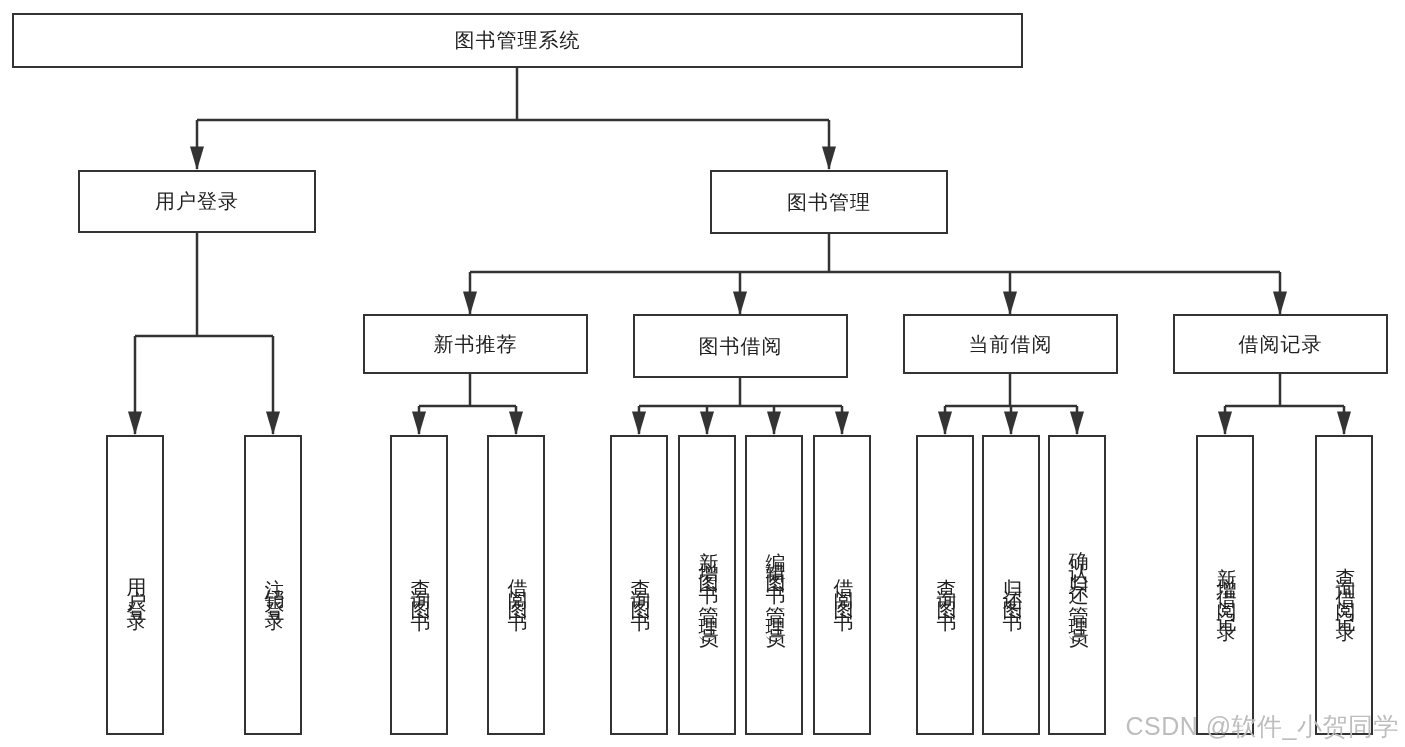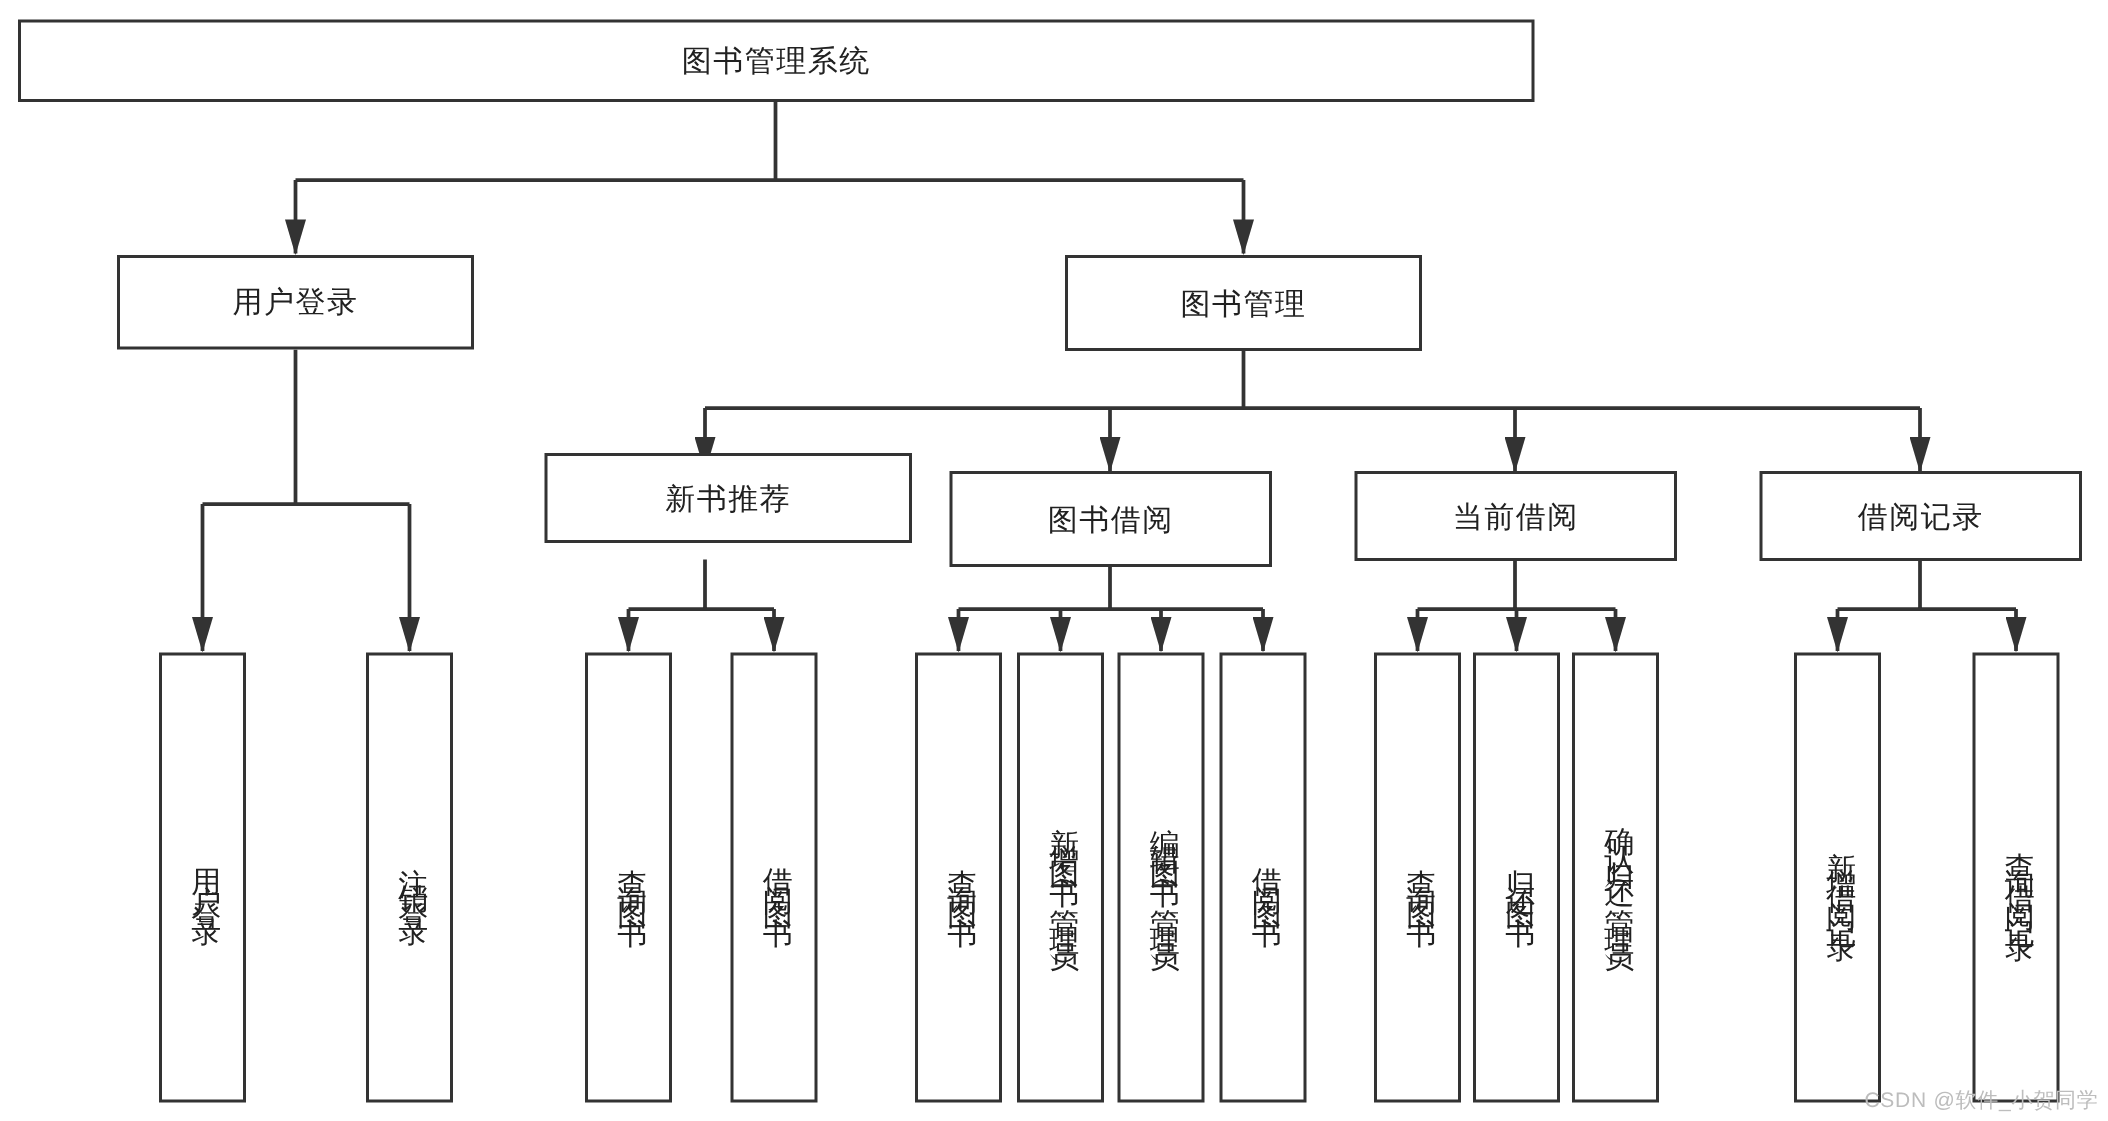--- a/index.html
+++ b/index.html
@@ -44,21 +44,21 @@
     text-orientation: mixed;
     font-size: 20px;
     letter-spacing: 11px;
     white-space: nowrap;
     line-height: 1;
   }
   .watermark {
     position: absolute;
     right: 6px;
     bottom: 4px;
-    font-size: 14px;
+    font-size: 25px;
     color: var(--color-watermark);
     letter-spacing: 0.5px;
     white-space: nowrap;
     z-index: 5;
   }
 </style>
 </head>
 <body>
 
 <div class="canvas">
@@ -109,21 +109,21 @@
     <span class="label">图书管理系统</span>
   </div>
 
   <div class="box hbox" style="left:78px;top:170px;width:238px;height:63px">
     <span class="label">用户登录</span>
   </div>
   <div class="box hbox" style="left:710px;top:170px;width:238px;height:64px">
     <span class="label">图书管理</span>
   </div>
 
-  <div class="box hbox" style="left:363px;top:302px;width:245px;height:60px">
+  <div class="box hbox" style="left:363px;top:314px;width:225px;height:60px">
     <span class="label">新书推荐</span>
   </div>
   <div class="box hbox" style="left:633px;top:314px;width:215px;height:64px">
     <span class="label">图书借阅</span>
   </div>
   <div class="box hbox" style="left:903px;top:314px;width:215px;height:60px">
     <span class="label">当前借阅</span>
   </div>
   <div class="box hbox" style="left:1173px;top:314px;width:215px;height:60px">
     <span class="label">借阅记录</span>

